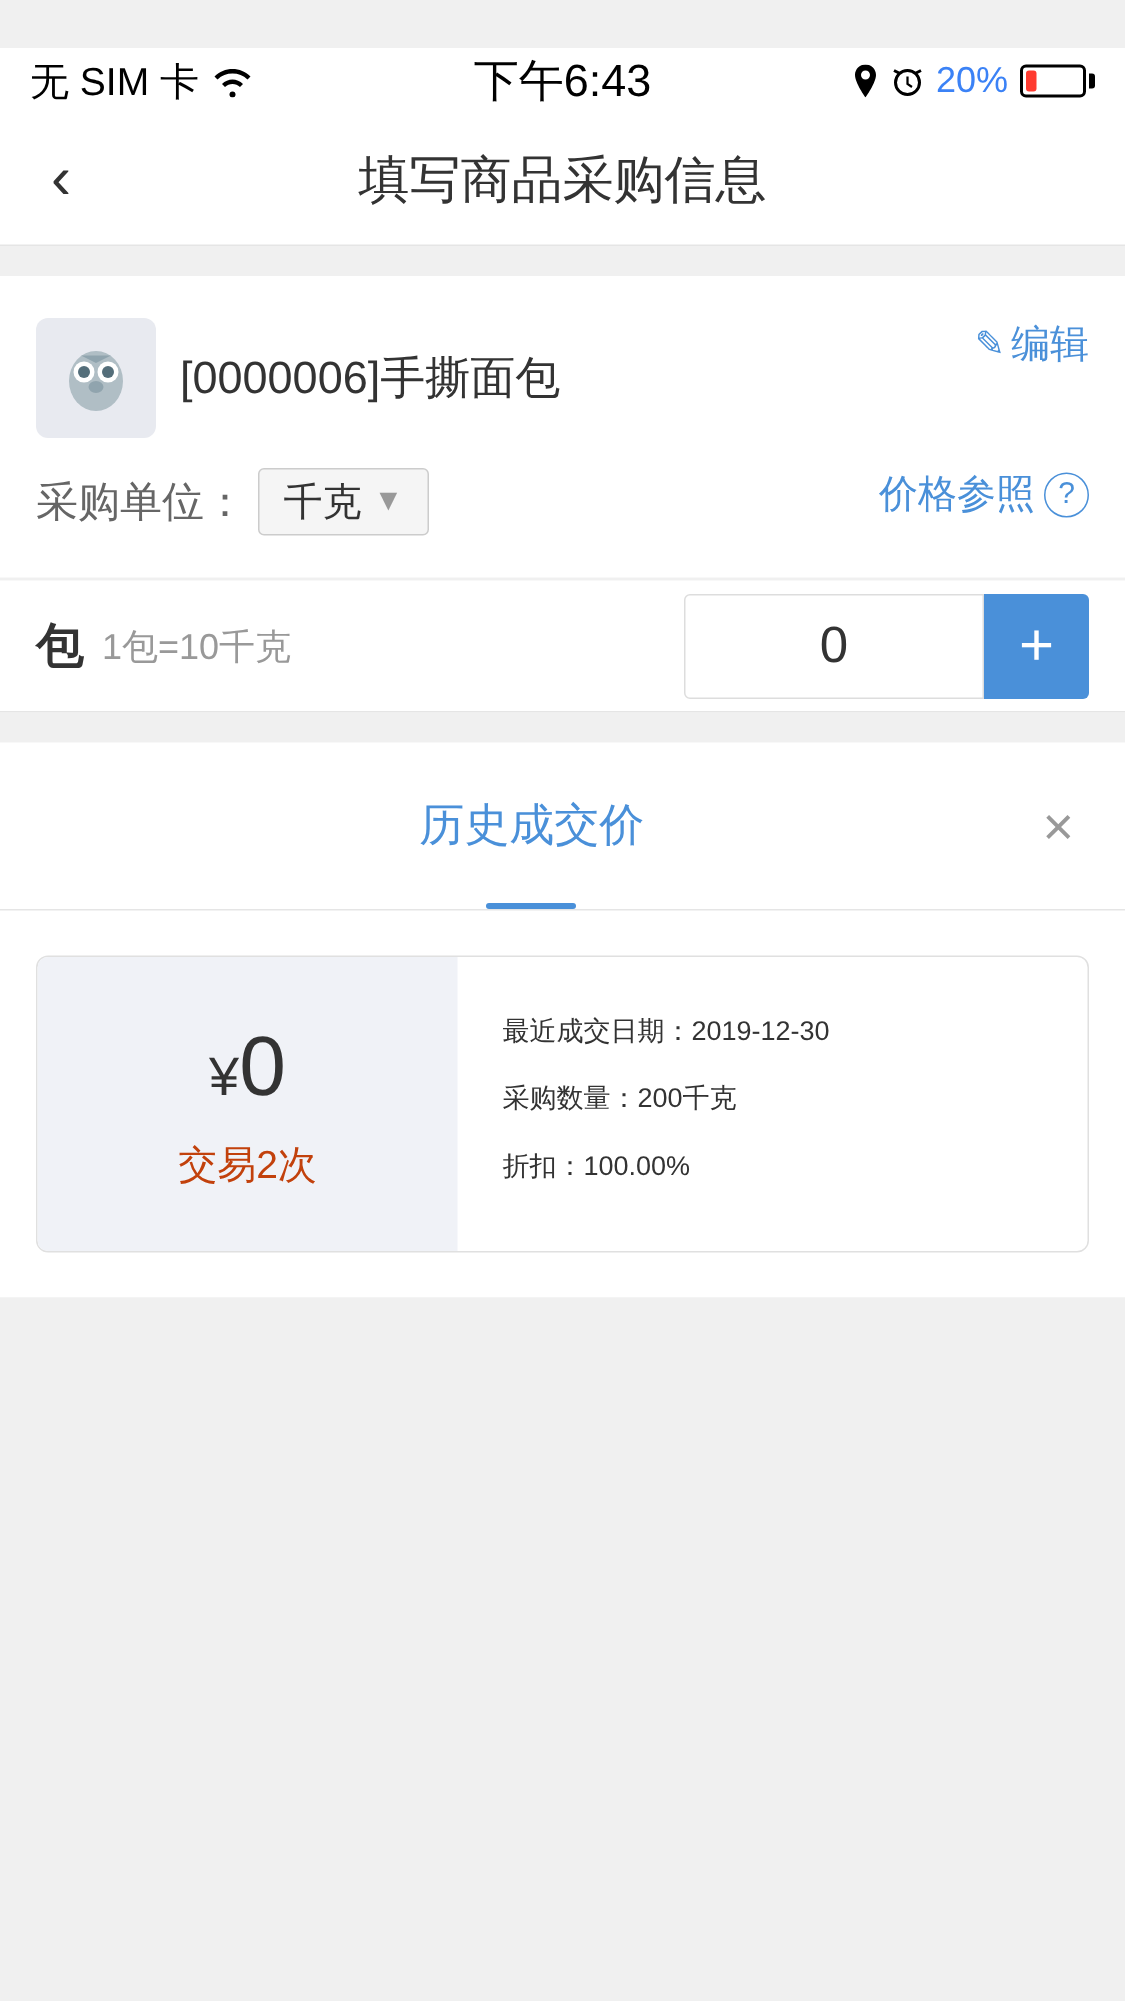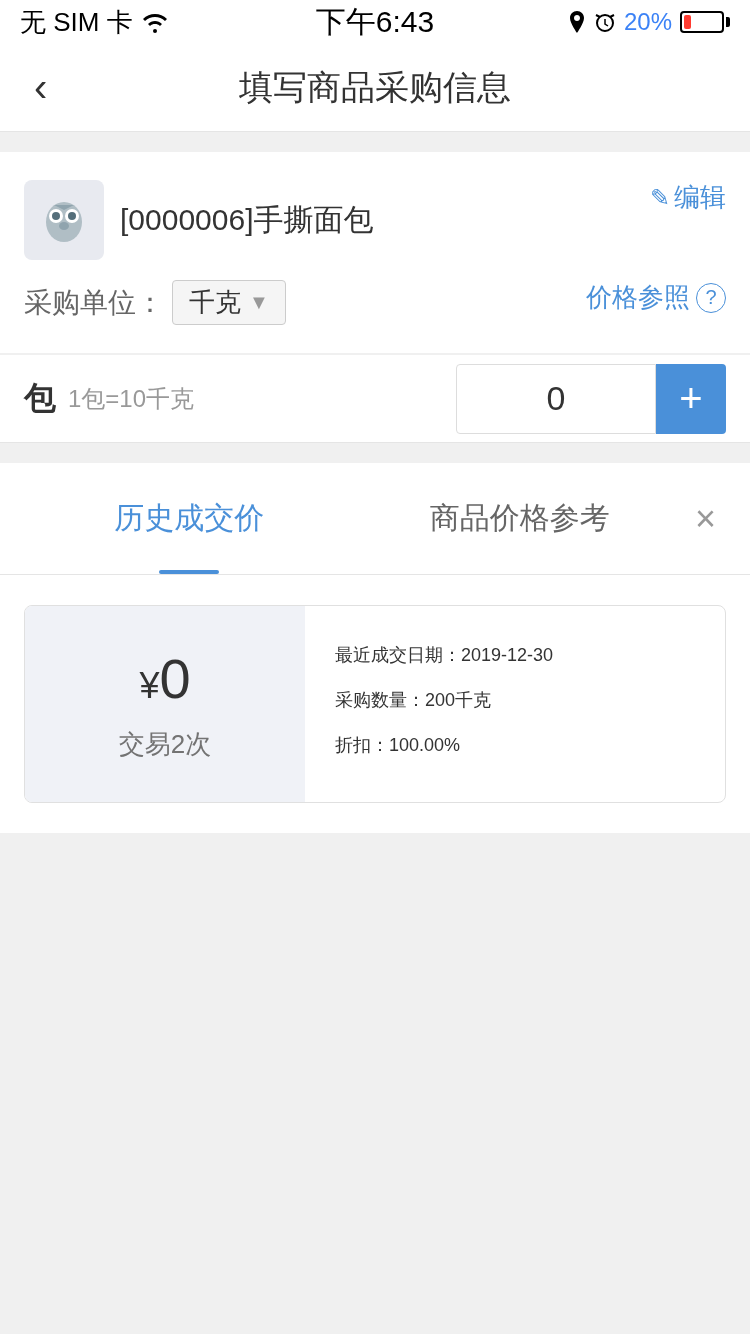--- a/index.html
+++ b/index.html
@@ -14,20 +14,21 @@
 
     
     .status-bar {
       height: 44px;
       background: #fff;
       display: flex;
       align-items: center;
       justify-content: space-between;
       padding: 0 20px;
       font-size: 28px;
+      margin-top: 32px;
     }
     .status-left {
       display: flex;
       align-items: center;
       gap: 8px;
       font-size: 26px;
       color: #000;
     }
     .status-center {
       font-size: 30px;
@@ -316,21 +317,21 @@
     .tx-price {
       font-size: 56px;
       color: #333;
       font-weight: 400;
     }
     .tx-price-symbol {
       font-size: 36px;
     }
     .tx-count {
       font-size: 26px;
-      color: #737373;
+      color: #c2410c;
       margin-top: 16px;
     }
     .tx-right {
       flex: 1;
       padding: 36px 30px;
       display: flex;
       flex-direction: column;
       gap: 18px;
     }
     .tx-row {
@@ -435,23 +436,20 @@
   <div class="quantity-input-group">
     <input class="quantity-input" type="text" value="0" style="">
     <div class="quantity-plus">+</div>
   </div>
 </div>
 
 <div class="tab-panel">
   <div class="tab-header">
     <div class="tab-item active">
       <span>历史成交价</span>
-    </div>
-    <div class="tab-item">
-      <span>商品价格参考</span>
     </div>
     <div class="tab-close">×</div>
   </div>
 
   <div class="tab-content">
     <div class="transaction-card">
       <div class="tx-left">
         <div class="tx-price">
           <span class="tx-price-symbol">¥</span><span>0</span>
         </div>

